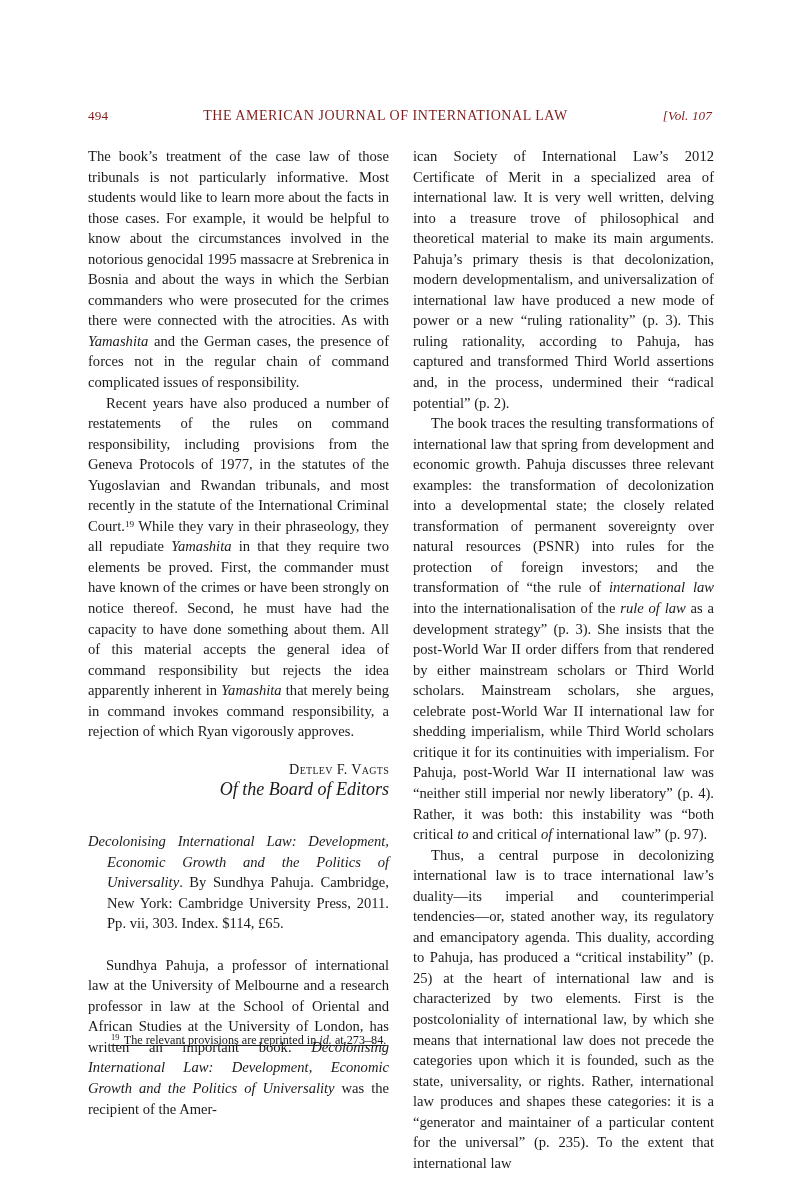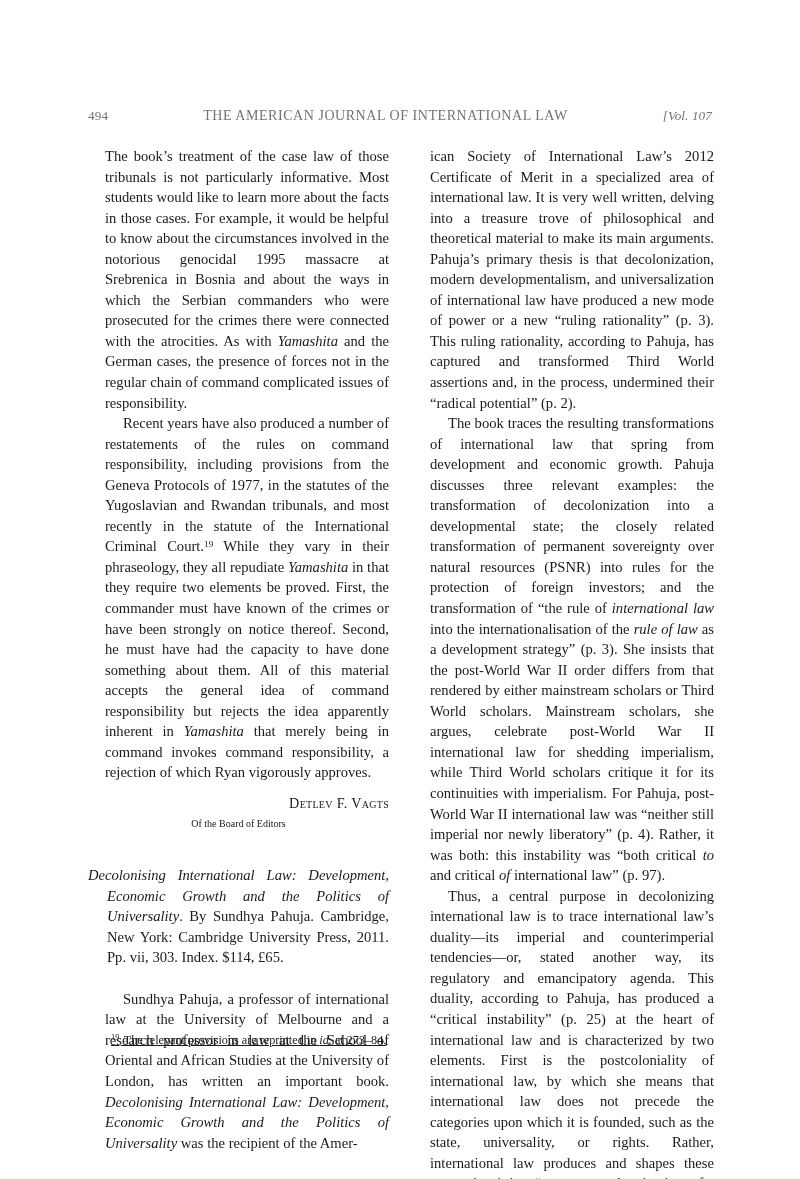--- a/index.html
+++ b/index.html
@@ -27,21 +27,21 @@
   
   .running-head {
     position: absolute;
     top: 108px;
     left: 88px;
     width: 624px;
     display: flex;
     align-items: baseline;
     justify-content: space-between;
     font-size: 12.3px;
-    color: #737373;
+    color: #7f1d1d;
     letter-spacing: 0.1px;
   }
   .folio {
     font-size: 13.2px;
     font-variant: normal;
   }
   .journal-title {
     font-size: 14px;
     letter-spacing: 0.55px;
     text-transform: uppercase;
@@ -71,42 +71,41 @@
     margin: 0;
     text-align: justify;
     text-justify: inter-word;
     hyphens: none;
   }
 
   p.body {
     font-size: 14.6px;
     line-height: 20.55px;
     text-indent: 18px;
-    margin-left: 17px;
   }
   p.body.noindent {
     text-indent: 0;
   }
 
   
   .signature {
-    margin-top: 10px;
+    margin-top: 17px;
     text-align: right;
     line-height: 20.55px;
   }
   .sig-name {
     font-size: 14.2px;
     font-variant: small-caps;
     letter-spacing: 0.3px;
     display: block;
   }
   .sig-role {
-    font-size: 10px;
+    font-size: 18px;
+    font-style: italic;
     display: block;
-    text-align: center;
   }
 
   
   .cite {
     margin-top: 31px;
     font-size: 14.6px;
     line-height: 20.55px;
     padding-left: 19px;
     text-indent: -19px;
   }

